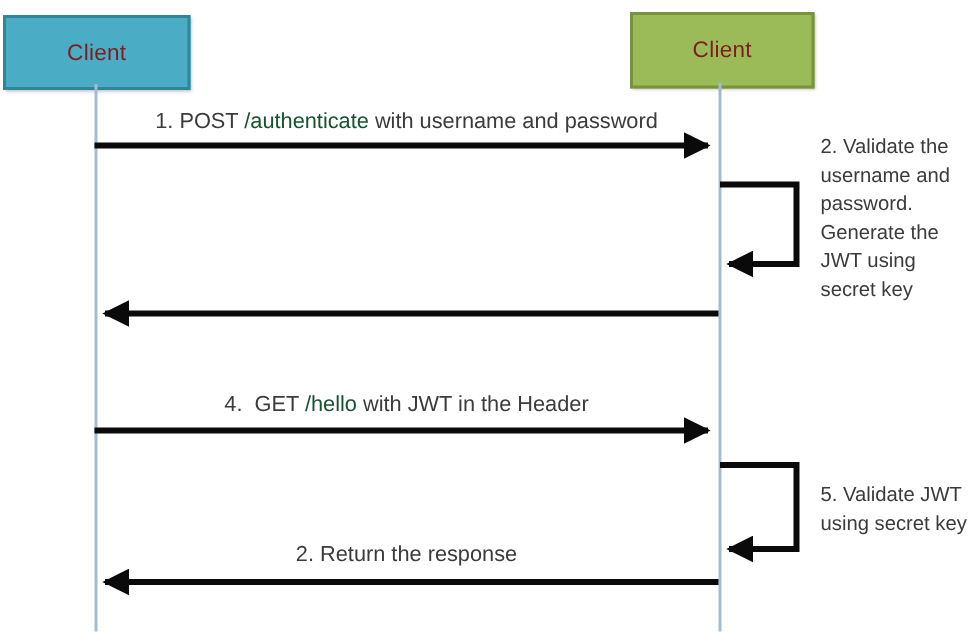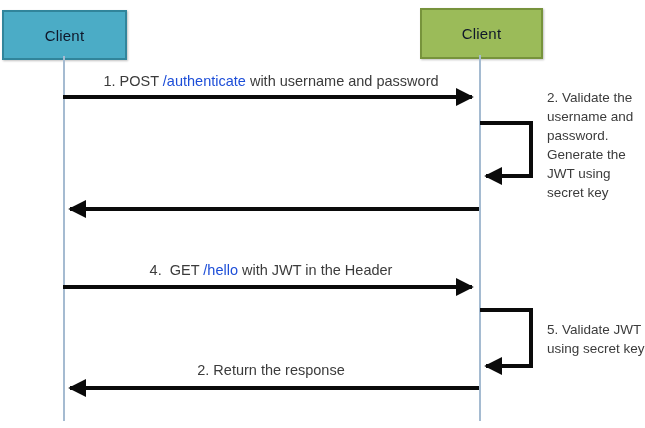--- a/index.html
+++ b/index.html
@@ -2,38 +2,38 @@
 <html><head>
 <meta charset="utf-8">
 <style>
   html,body{margin:0;padding:0;background:#fff;}
   #canvas{
     position:relative;width:645px;height:428px;background:#ffffff;
     font-family:"Liberation Sans", sans-serif;overflow:hidden;
   }
   .actor{
     position:absolute;display:flex;align-items:center;justify-content:center;
-    color:#0f172a;font-size:15px;letter-spacing:.2px;
+    color:#7f1d1d;font-size:15px;letter-spacing:.2px;
     box-shadow:1px 1px 2px rgba(0,0,0,.25);
   }
   #client-box{left:2px;top:10px;width:121px;height:46px;background:#4BACC6;border:2px solid #31859B;}
   #server-box{left:420px;top:8px;width:119px;height:47px;background:#9BBB59;border:2px solid #77933C;}
   .lifeline{position:absolute;width:1.5px;background:#A5BBD1;}
   #client-lifeline{left:63px;top:56px;height:365px;}
   #server-lifeline{left:479px;top:55px;height:366px;}
   #arrow-layer{position:absolute;left:0;top:0;width:645px;height:428px;}
   .msg-label{
     position:absolute;left:63px;width:416px;text-align:center;
     color:#3B3B3B;font-size:14.5px;white-space:pre-wrap;
   }
   #msg1-label{top:73px;}
   #msg3-label{top:184px;}
   #msg4-label{top:262px;}
   #msg6-label{top:362px;}
-  .endpoint{color:#1d4ed8;}
+  .endpoint{color:#14532d;}
   .note{
     position:absolute;left:547px;width:100px;
     color:#3B3B3B;font-size:13.5px;line-height:19px;
   }
   #note2{top:88px;}
   #note5{top:320px;}
 </style>
 </head>
 <body>
 

